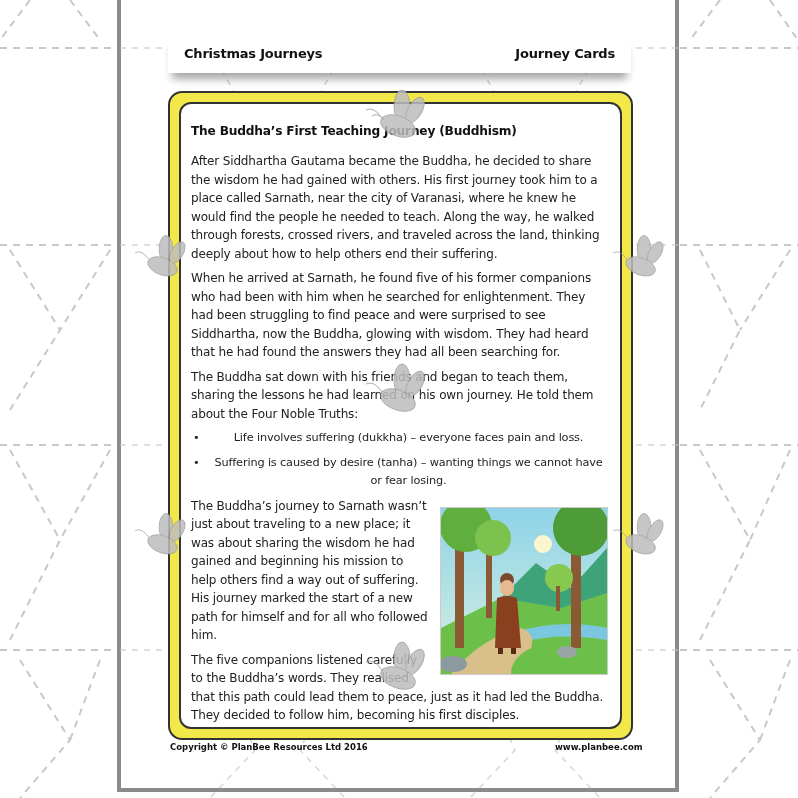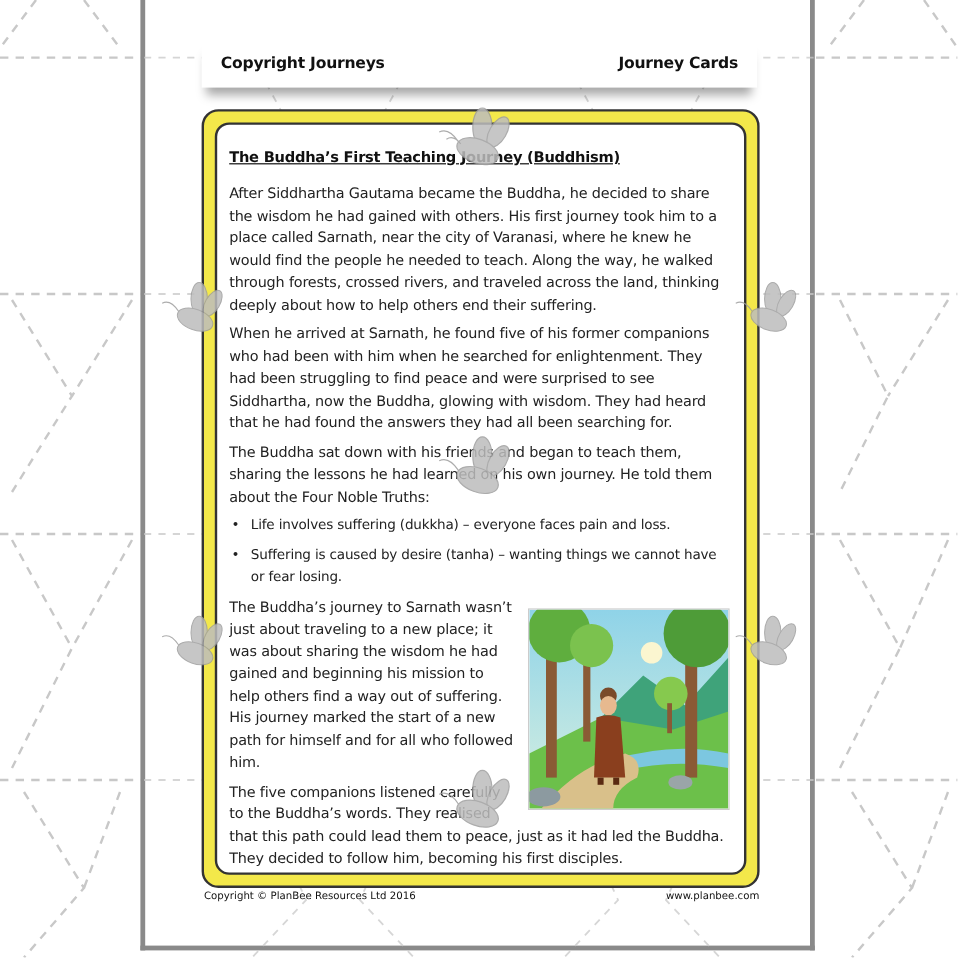--- a/index.html
+++ b/index.html
@@ -31,32 +31,32 @@
     position:absolute; left:168px; top:91px; width:465px; height:649px;
     background:#f3e84a; border:2px solid #333; border-radius:14px; box-sizing:border-box;
     z-index:3;
   }
   .card-inner {
     position:absolute; left:9px; top:9px; right:9px; bottom:9px;
     background:#ffffff; border:2px solid #333; border-radius:12px; box-sizing:border-box;
     padding:20px 12px 10px 10px;
   }
   .title {
-    font-weight:bold; font-size:12.2px; color:#111; margin:0 0 14px 0; letter-spacing:-0.2px;text-decoration:underline;
+    font-weight:bold; font-size:12.2px; color:#111; margin:0 0 14px 0; letter-spacing:-0.2px;
   }
   p { font-size:12px; line-height:18.5px; color:#222; margin:0 0 6px 0; letter-spacing:-0.15px; }
   ul { margin:0 0 6px 0; padding:0 0 0 18px; list-style:none; }
-  li { font-size:11.3px; line-height:18.5px; color:#222; margin:0 0 6px 0; position:relative; padding-left:0; letter-spacing:-0.15px;}
+  li { font-size:11.3px; line-height:18.5px; color:#222; margin:0 0 6px 0; position:relative; padding-left:0; letter-spacing:-0.15px;text-align:center;}
   li::before { content:"•"; position:absolute; left:-16px; top:0; }
   .float-img {
     float:right; width:166px; height:166px; margin:10px 0 4px 12px;
     border:1px solid #ccc; position:relative; overflow:hidden;
   }
   .footer {
-    position:absolute; top:742px; font-size:8.5px; font-weight:normal; color:#111; z-index:3;
+    position:absolute; top:742px; font-size:8.5px; font-weight:bold; color:#111; z-index:3;
     font-family:"DejaVu Sans", sans-serif;
   }
   .bee { position:absolute; z-index:4; opacity:0.85; }
 </style>
 </head>
 <body>
 
 <svg class="bg-grid" viewBox="0 0 798 798">
   <g stroke="#c8c8c8" stroke-width="2" stroke-dasharray="7 6" fill="none">
     <path d="M0 48 H120 M680 48 H798"></path>
@@ -66,21 +66,21 @@
     <path d="M30 0 L0 40 M70 0 L100 40 M720 0 L690 40 M770 0 L798 40"></path>
     <path d="M10 250 L60 330 L10 410 M110 250 L60 330 M700 250 L740 330 L700 410 M790 250 L740 330"></path>
     <path d="M10 450 L60 540 L10 640 M110 450 L60 540 M700 450 L750 540 L700 640 M790 450 L750 540"></path>
     <path d="M20 660 L70 740 L20 798 M100 660 L70 740 M710 660 L760 740 L710 798 M790 660 L760 740"></path>
   </g>
 </svg>
 
 <div class="page"></div>
 
 <div class="header-bar">
-  <span>Copyright Journeys</span>
+  <span>Christmas Journeys</span>
   <span>Journey Cards</span>
 </div>
 
 <div class="card">
   <div class="card-inner">
     <div class="title">The Buddha’s First Teaching Journey (Buddhism)</div>
     <p>After Siddhartha Gautama became the Buddha, he decided to share the wisdom he had gained with others. His first journey took him to a place called Sarnath, near the city of Varanasi, where he knew he would find the people he needed to teach. Along the way, he walked through forests, crossed rivers, and traveled across the land, thinking deeply about how to help others end their suffering.</p>
     <p>When he arrived at Sarnath, he found five of his former companions who had been with him when he searched for enlightenment. They had been struggling to find peace and were surprised to see Siddhartha, now the Buddha, glowing with wisdom. They had heard that he had found the answers they had all been searching for.</p>
     <p>The Buddha sat down with his friends and began to teach them, sharing the lessons he had learned on his own journey. He told them about the Four Noble Truths:</p>
     <ul>

